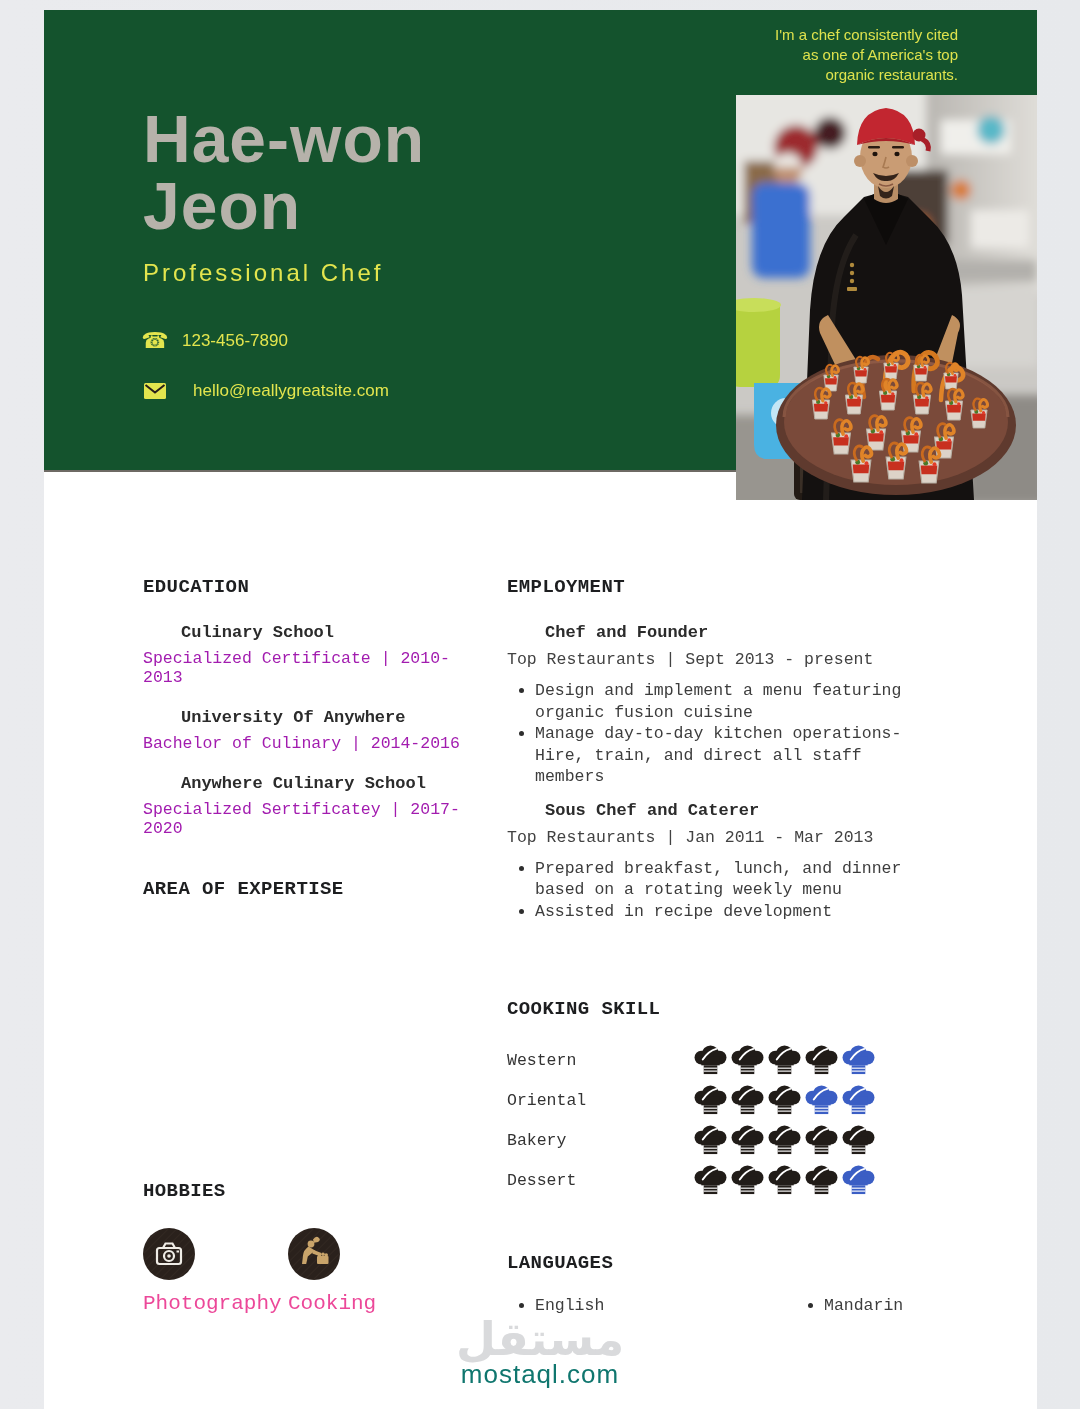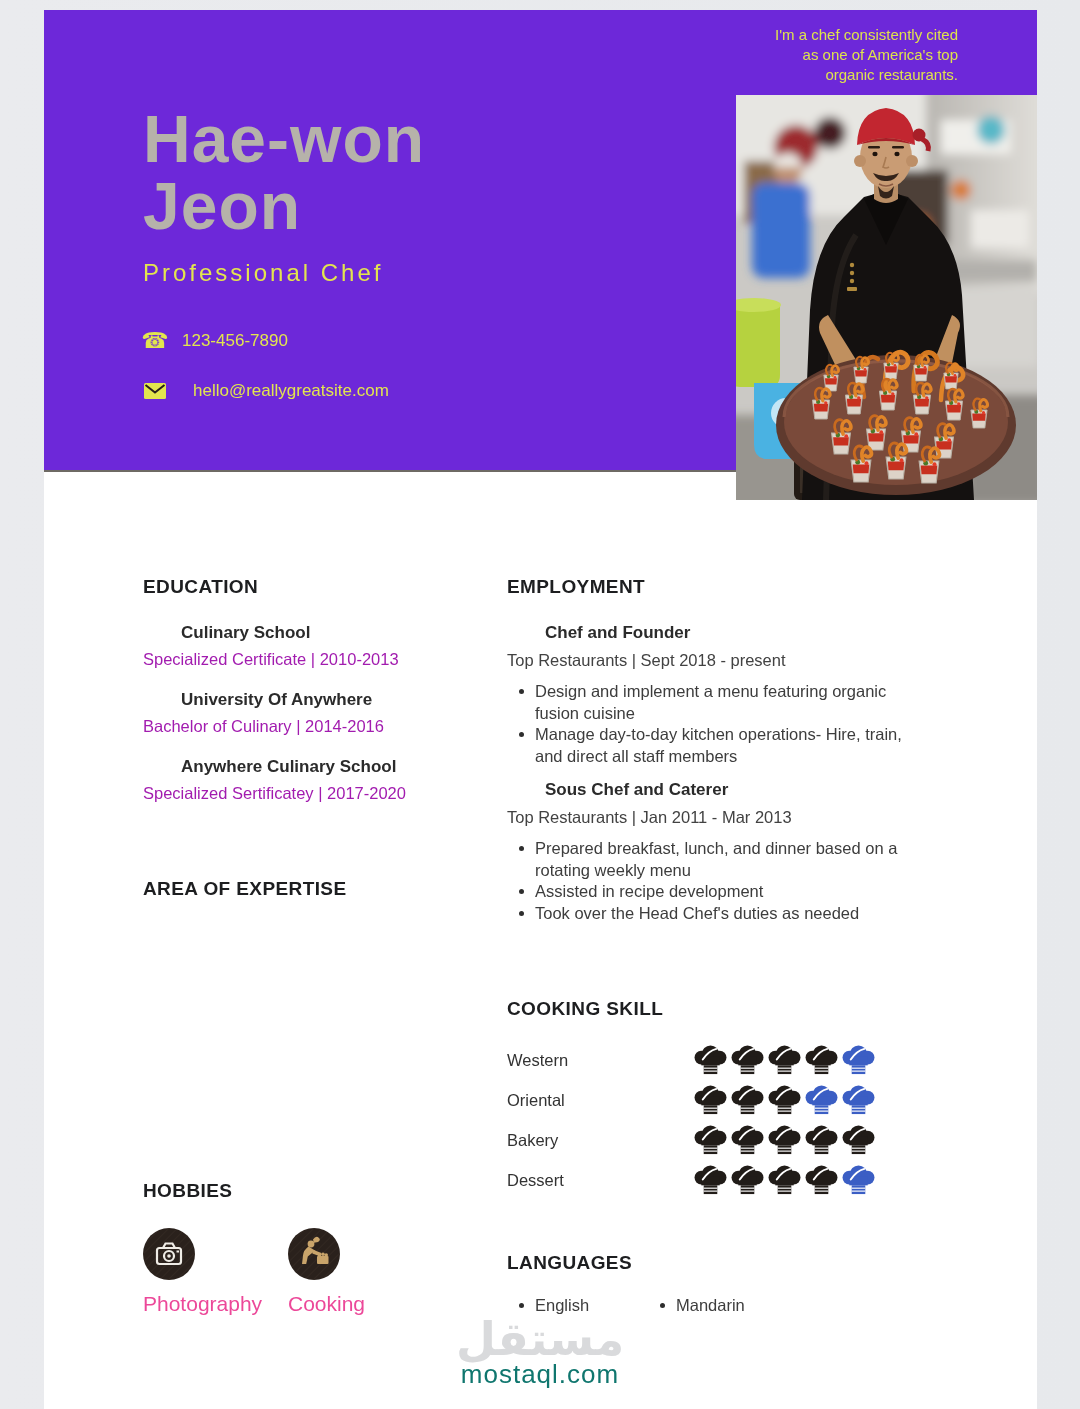--- a/index.html
+++ b/index.html
@@ -4,40 +4,40 @@
 <style>
   * { margin:0; padding:0; box-sizing:border-box; }
   html,body { width:1080px; height:1409px; background:#e9eaee; overflow:hidden;
     font-family:"Liberation Sans", sans-serif; }
   .canvas { position:relative; width:1080px; height:1409px;
     background:linear-gradient(90deg,#eaebee 0%,#e7e9ec 100%); }
   .paper { position:absolute; left:44px; top:10px; width:993px; height:1399px; background:#ffffff; }
 
   
   .hero { position:absolute; left:0; top:0; width:993px; height:462px;
-    background:#6d28d9; border-bottom:2px solid #6e6a64; }
+    background:#14532d; border-bottom:2px solid #6e6a64; }
   .quote { position:absolute; top:15px; right:79px; text-align:right;
     font-size:15px; line-height:20px; color:#dfe34d; }
   .name { position:absolute; left:99px; top:96px; font-size:66px; line-height:67px;
     font-weight:700; color:#b6b2aa; letter-spacing:1px; }
   .job-title { position:absolute; left:99px; top:249px; font-size:24px;
     letter-spacing:3px; color:#e3e54e; font-weight:400; }
   .contact-row { position:absolute; left:99px; display:flex; align-items:center; gap:15px;
     color:#e3e54e; font-size:17px; }
   .contact-row.phone-row { top:320px; }
   .contact-row.email-row { top:371px;gap:26px; }
   .c-icon { width:24px; display:inline-flex; justify-content:center; align-items:center; }
   .phone-glyph { font-size:22px; line-height:22px; color:#e3e54e; }
 
   
   .photo { position:absolute; left:692px; top:85px; width:301px; height:405px; overflow:hidden; }
   .photo svg { display:block; width:301px; height:405px; }
 
   
-  section { position:absolute; }
+  section { position:absolute;font-family:Liberation Mono, monospace; }
   h2 { font-size:19px; font-weight:700; color:#1d1e20; letter-spacing:0.4px; margin:0 0 25px 0; }
   #education { left:99px; top:566px; width:340px; }
   .edu-item { margin-bottom:21px; }
   .entry-title { font-size:17px; font-weight:700; color:#2b2b2b; margin-bottom:7px;margin-left:38px; }
   .entry-detail { font-size:16.5px; color:#a21caf; }
 
   #employment { left:463px; top:566px; width:460px; }
   .job { margin-bottom:12px; }
   .job .entry-title { margin-bottom:8px; }
   .job-meta { font-size:16.5px; color:#424242; margin-bottom:11px; }
@@ -63,21 +63,21 @@
 
   #hobbies { left:99px; top:1170px; width:340px; }
   #hobbies h2 { margin-bottom:26px; }
   .hobby-row { display:flex; }
   .hobby { width:145px; }
   .hobby svg { display:block; width:52px; height:52px; }
   .hobby-label { margin-top:12px; font-size:21px; color:#ec4899; }
 
   #languages { left:463px; top:1242px; width:430px; }
   #languages h2 { margin-bottom:22px; }
-  #languages ul { list-style:none; display:flex; }
+  #languages ul { list-style:none; display:flex;justify-content:space-between; }
   #languages li { position:relative; padding-left:28px; min-width:141px; font-size:16.5px;
     color:#3d3d3d; }
   #languages li::before { content:""; position:absolute; left:12px; top:7px; width:5px; height:5px;
     border-radius:50%; background:#2e2e2e; }
 
   .watermark { position:absolute; left:346px; top:1308px; width:300px; text-align:center;
     color:#d9dadc; }
   .wm-ar { font-size:46px; line-height:42px; font-weight:700; font-family:"DejaVu Sans", sans-serif; }
   .wm-domain { font-size:26px; line-height:28px; letter-spacing:1px; color:#0f766e; }
 </style>
@@ -290,33 +290,32 @@
           <div class="hobby-label">Cooking</div>
         </div>
       </div>
     </section>
 
     <section id="employment">
       <h2>EMPLOYMENT</h2>
       <div id="jobs">
           <div class="job">
     <div class="entry-title">Chef and Founder</div>
-    <div class="job-meta">Top Restaurants | Sept 2018 - present</div>
+    <div class="job-meta">Top Restaurants | Sept 2013 - present</div>
     <ul>
               <li>Design and implement a menu featuring organic fusion cuisine</li>
               <li>Manage day-to-day kitchen operations- Hire, train, and direct all staff members</li>
             </ul>
   </div>
           <div class="job">
     <div class="entry-title">Sous Chef and Caterer</div>
     <div class="job-meta">Top Restaurants | Jan 2011 - Mar 2013</div>
     <ul>
               <li>Prepared breakfast, lunch, and dinner based on a rotating weekly menu</li>
               <li>Assisted in recipe development</li>
-              <li>Took over the Head Chef's duties as needed</li>
             </ul>
   </div>
         </div>
     </section>
 
     <section id="cooking">
       <h2>COOKING SKILL</h2>
       <div id="skill-rows">
           <div class="skill-row">
             <span class="skill-label">Western</span>

